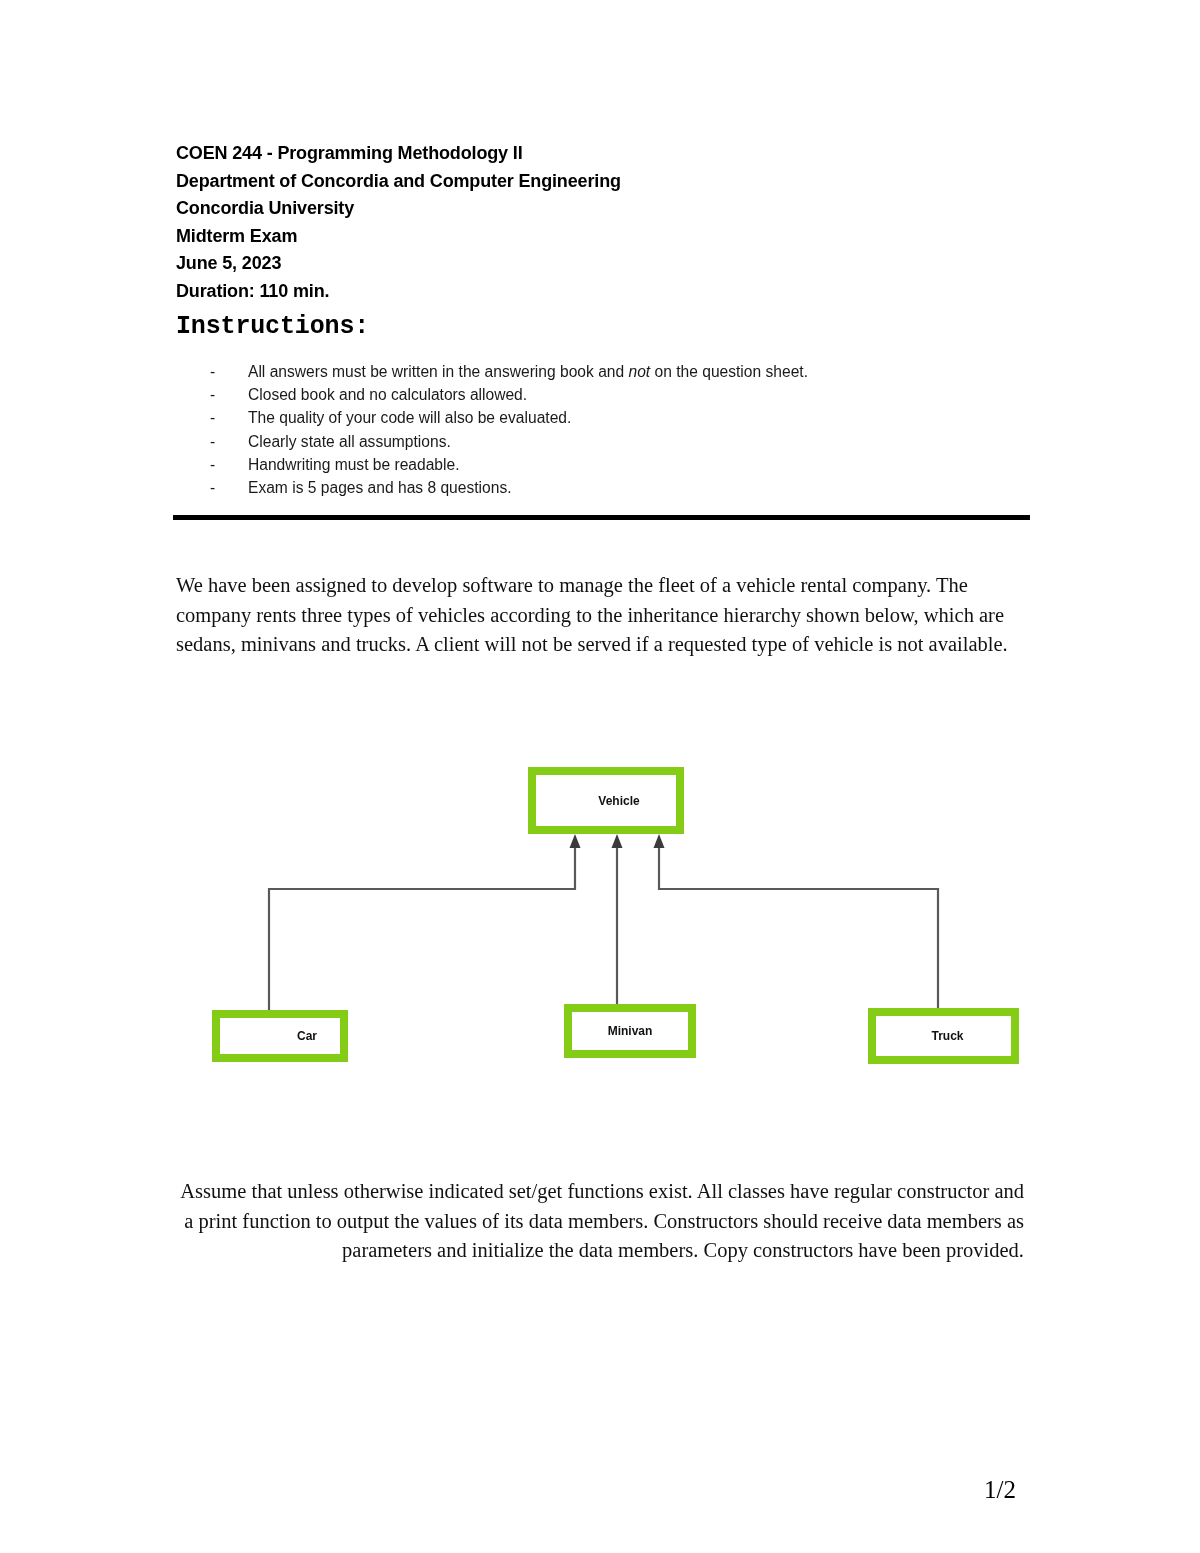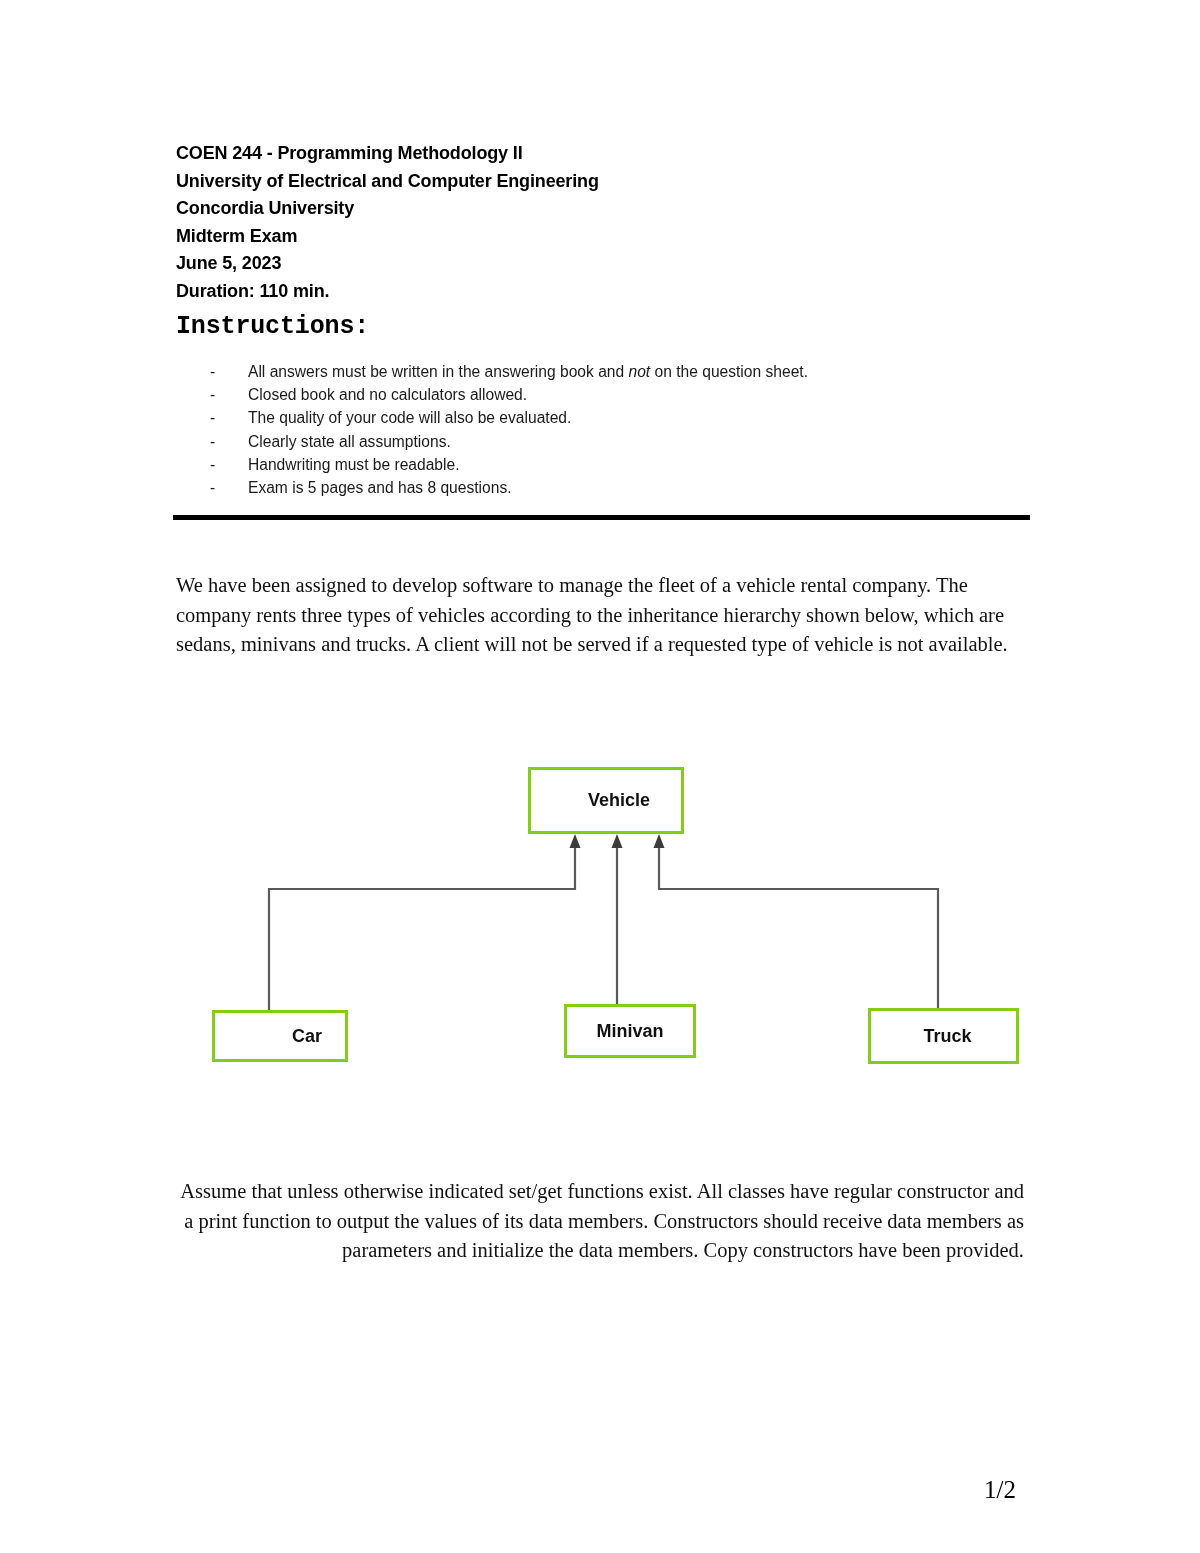--- a/index.html
+++ b/index.html
@@ -117,27 +117,27 @@
     top: 0;
     width: 1200px;
     height: 1553px;
     pointer-events: none;
   }
   .diagram svg { display: block; }
 
   .node-box {
     position: absolute;
     background: #ffffff;
-    border: 3px solid #84cc16;
+    border: 8px solid #84cc16;
     box-sizing: border-box;
     display: flex;
     align-items: center;
     font-family: "Liberation Sans", sans-serif;
     font-weight: bold;
-    font-size: 18px;
+    font-size: 12px;
     color: #111111;
   }
   .node-label {
     width: 100%;
     text-align: center;
   }
 
   .node-vehicle {
     left: 528px; top: 767px;
     width: 156px; height: 67px;
@@ -161,21 +161,21 @@
   }
   .node-truck .node-label { padding-left: 8px; }
 </style>
 </head>
 <body>
 
 <div class="page">
 
   <div class="header-block">
     <div class="header-line">COEN 244 - Programming Methodology II</div>
-    <div class="header-line">University of Electrical and Computer Engineering</div>
+    <div class="header-line">Department of Concordia and Computer Engineering</div>
     <div class="header-line">Concordia University</div>
     <div class="header-line">Midterm Exam</div>
     <div class="header-line">June 5, 2023</div>
     <div class="header-line">Duration: 110 min.</div>
   </div>
 
   <div class="instructions-title">Instructions:</div>
 
   <div class="instructions-list">
     <div class="instr-item">

